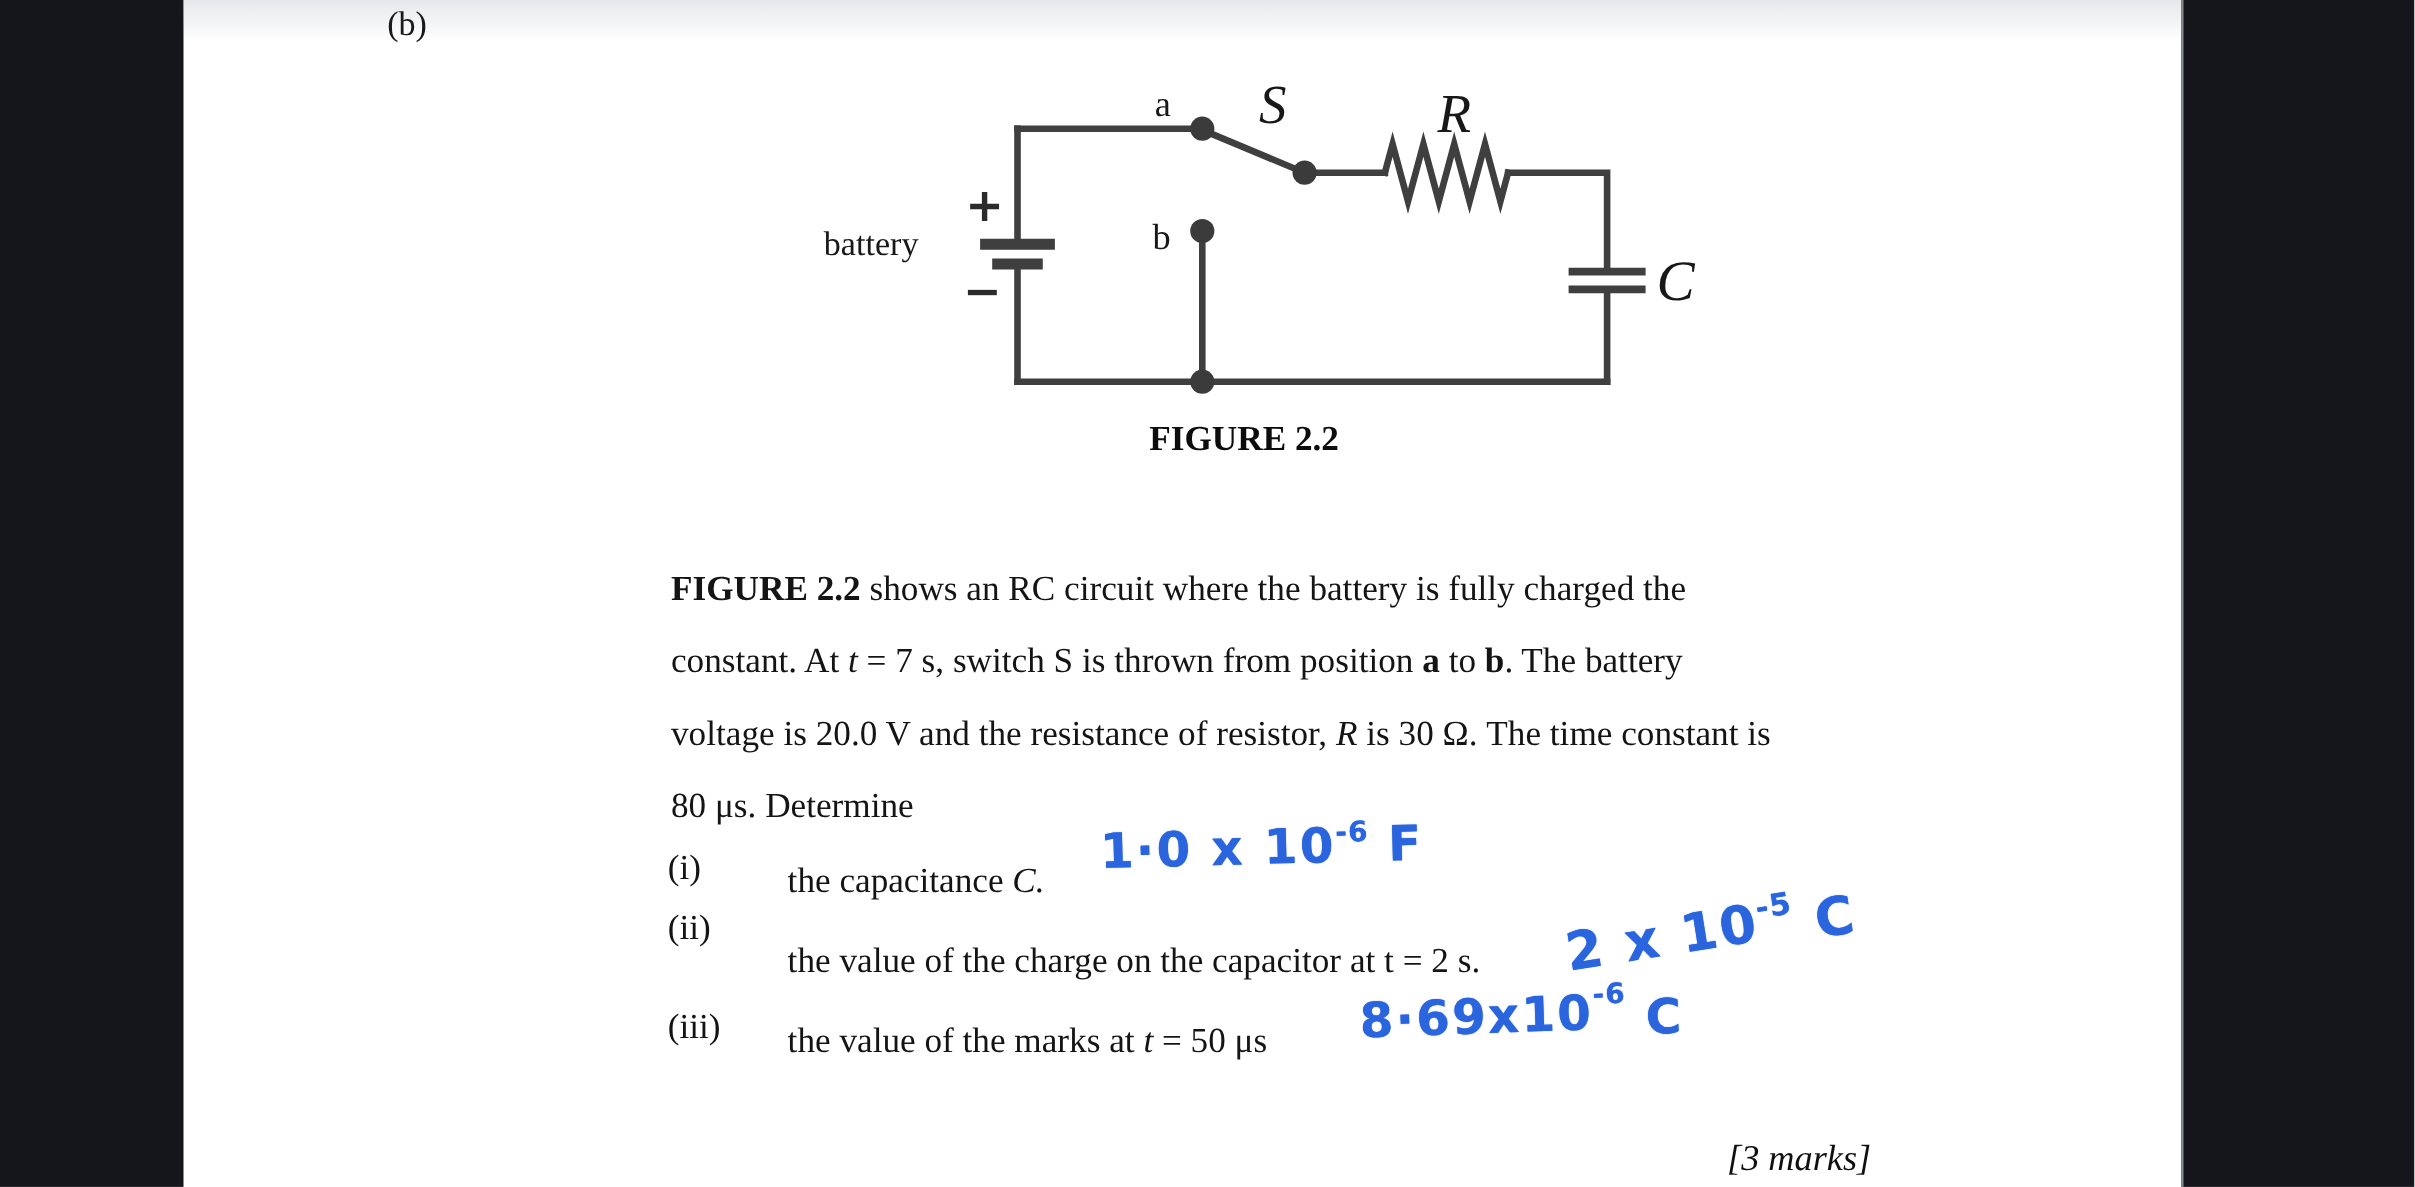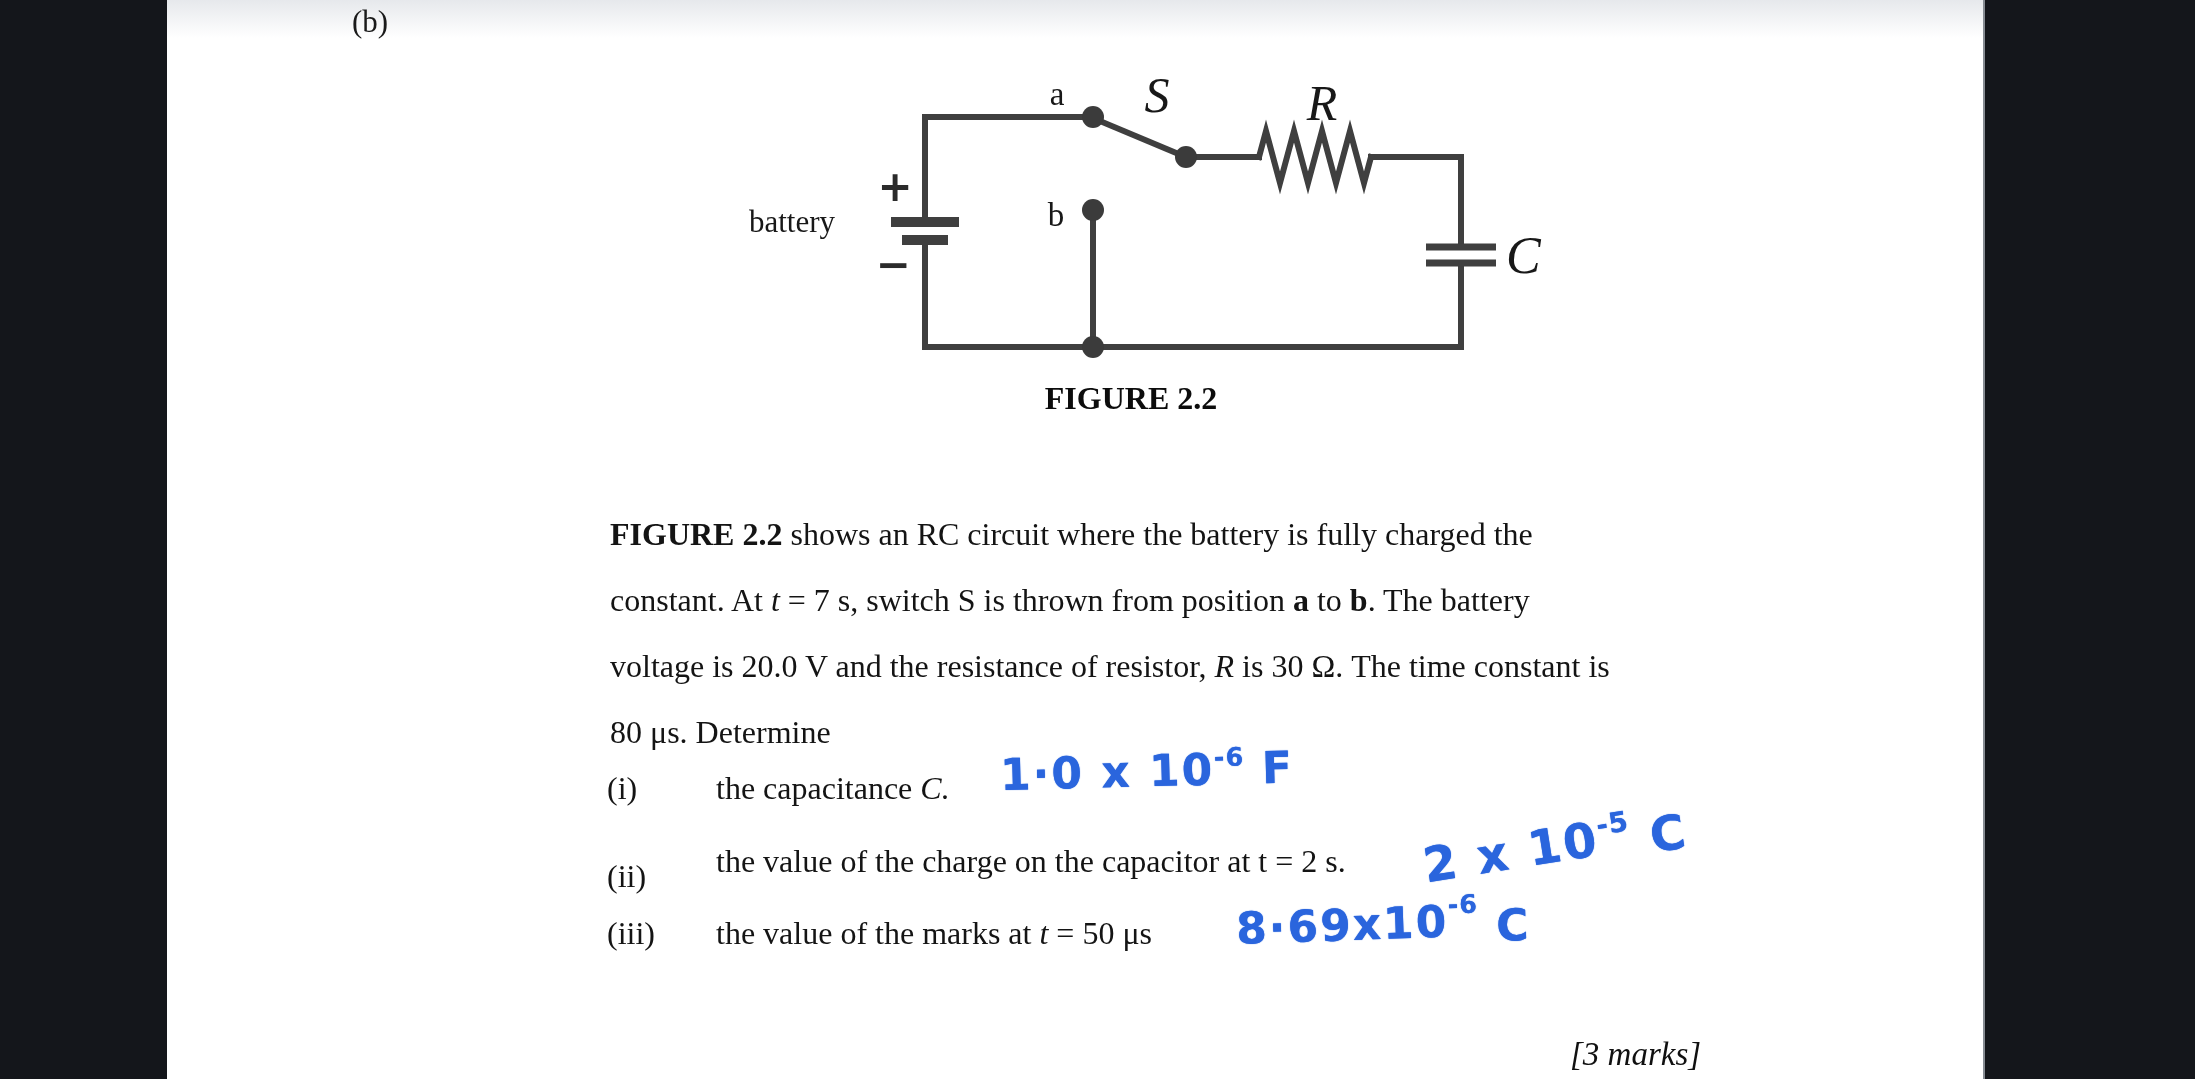--- a/index.html
+++ b/index.html
@@ -10,21 +10,21 @@
   .page{position:absolute;left:167px;top:0;width:1816px;height:1079px;background:#ffffff;}
   .page-top-shade{position:absolute;left:167px;top:0;width:1816px;height:38px;
       background:linear-gradient(to bottom, rgba(210,214,220,0.55), rgba(255,255,255,0));pointer-events:none;}
   .abs{position:absolute;}
   .sectionlabel{left:352px;top:4px;font-size:31px;color:#1a1a1a;}
   .caption{left:1018px;top:380px;width:226px;text-align:center;font-weight:bold;font-size:32px;color:#0c0c0c;}
   .line{left:610px;font-size:32px;color:#141414;white-space:pre;}
   .line span{white-space:pre;}
   .b{font-weight:bold;} .i{font-style:italic;}
   .qmarker{left:607px;font-size:32px;color:#141414;}
-  .qtext{left:716px;font-size:32px;color:#141414;white-space:pre;}
+  .qtext{left:716px;font-size:32px;color:#141414;white-space:pre;margin-top:12px;}
   .marks{left:1570px;top:1036px;width:200px;font-size:33px;font-style:italic;color:#101010;}
   
   .circuit-svg{left:700px;top:60px;}
   .wire{stroke:#3f3f3f;stroke-width:6;fill:none;stroke-linecap:square;}
   .plate{stroke:#3f3f3f;stroke-width:10;fill:none;stroke-linecap:butt;}
   .cplate{stroke:#3f3f3f;stroke-width:7;fill:none;stroke-linecap:butt;}
   .dot{fill:#3b3b3b;}
   .clabel{font-family:"Liberation Serif",serif;fill:#181818;}
   .sign{font-family:"DejaVu Sans",sans-serif;font-weight:bold;fill:#2b2b2b;}
   
@@ -84,21 +84,21 @@
 <div class="abs caption">FIGURE 2.2</div>
 
 <div class="abs line" style="top:516px;text-align:right;"><span class="b">FIGURE 2.2</span><span> shows an RC circuit where the battery is fully charged the</span></div>
 <div class="abs line" style="top:582px;"><span>constant. At </span><span class="i">t</span><span> = 7 s, switch S is thrown from position </span><span class="b">a</span><span> to </span><span class="b">b</span><span>. The battery</span></div>
 <div class="abs line" style="top:648px;"><span>voltage is 20.0 V and the resistance of resistor, </span><span class="i">R</span><span> is 30 Ω. The time constant is</span></div>
 <div class="abs line" style="top:714px;">80 μs. Determine</div>
 
 <div class="abs qmarker" style="top:770px;">(i)</div>
 <div class="abs qtext" style="top:770px;"><span>the capacitance </span><span class="i">C.</span></div>
 
-<div class="abs qmarker" style="top:858px;">(ii)</div>
+<div class="abs qmarker" style="top:825px;">(ii)</div>
 <div class="abs qtext" style="top:843px;">the value of the charge on the capacitor at t = 2 s.</div>
 
 <div class="abs qmarker" style="top:915px;">(iii)</div>
 <div class="abs qtext" style="top:915px;"><span>the value of the marks at </span><span class="i">t</span><span> = 50 μs</span></div>
 
 <div class="ink" id="ink1"><span>1·0 x 10</span><span class="sup">-6</span><span> F</span></div>
 <div class="ink" id="ink2"><span>2 x 10</span><span class="sup">-5</span><span class="unit-drop"> C</span></div>
 <div class="ink" id="ink3"><span>8·69x10</span><span class="sup">-6</span><span class="unit-drop"> C</span></div>
 
 <div class="abs marks">[3 marks]</div>

